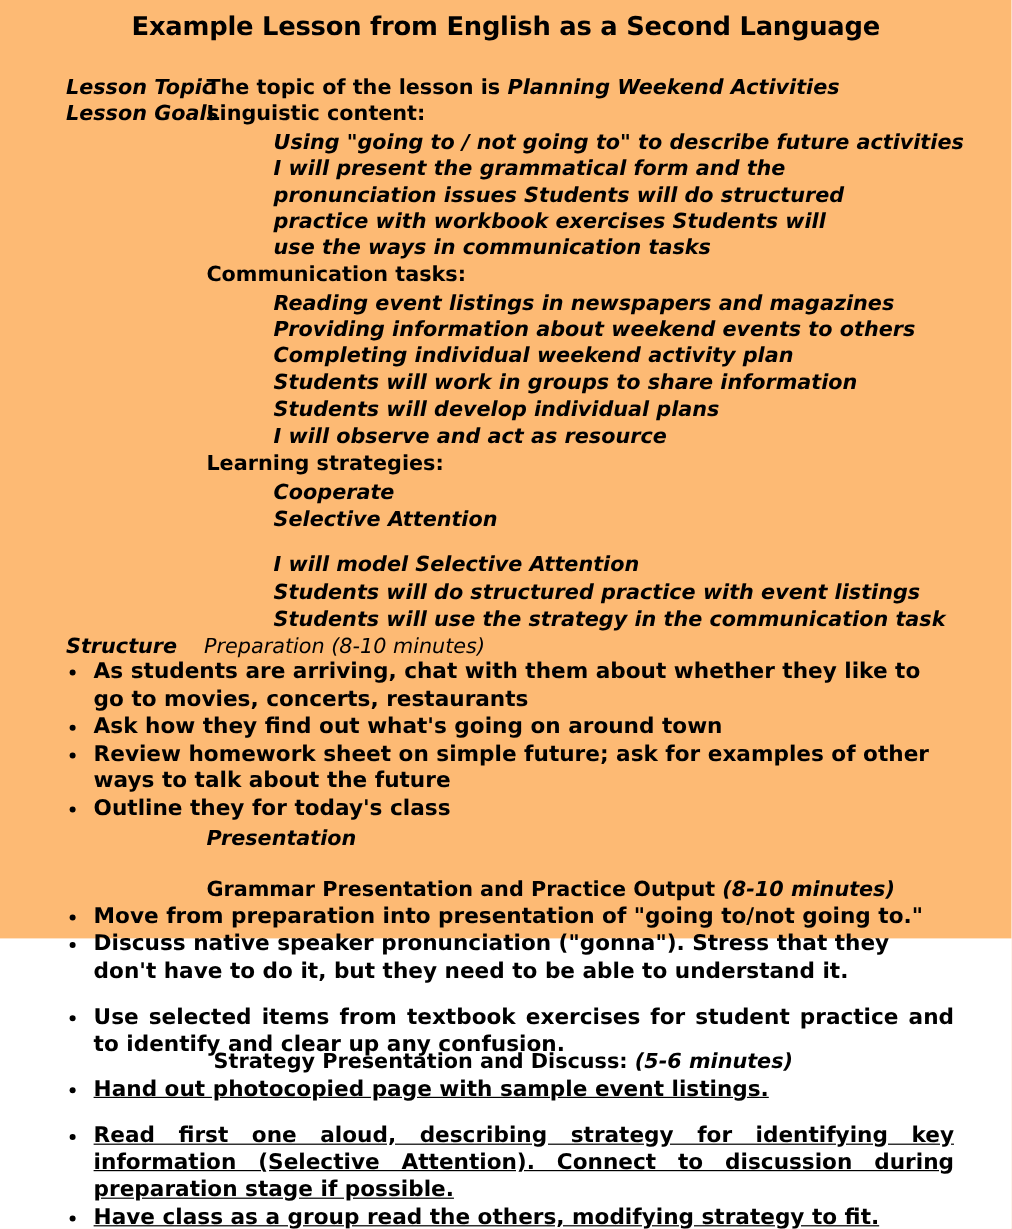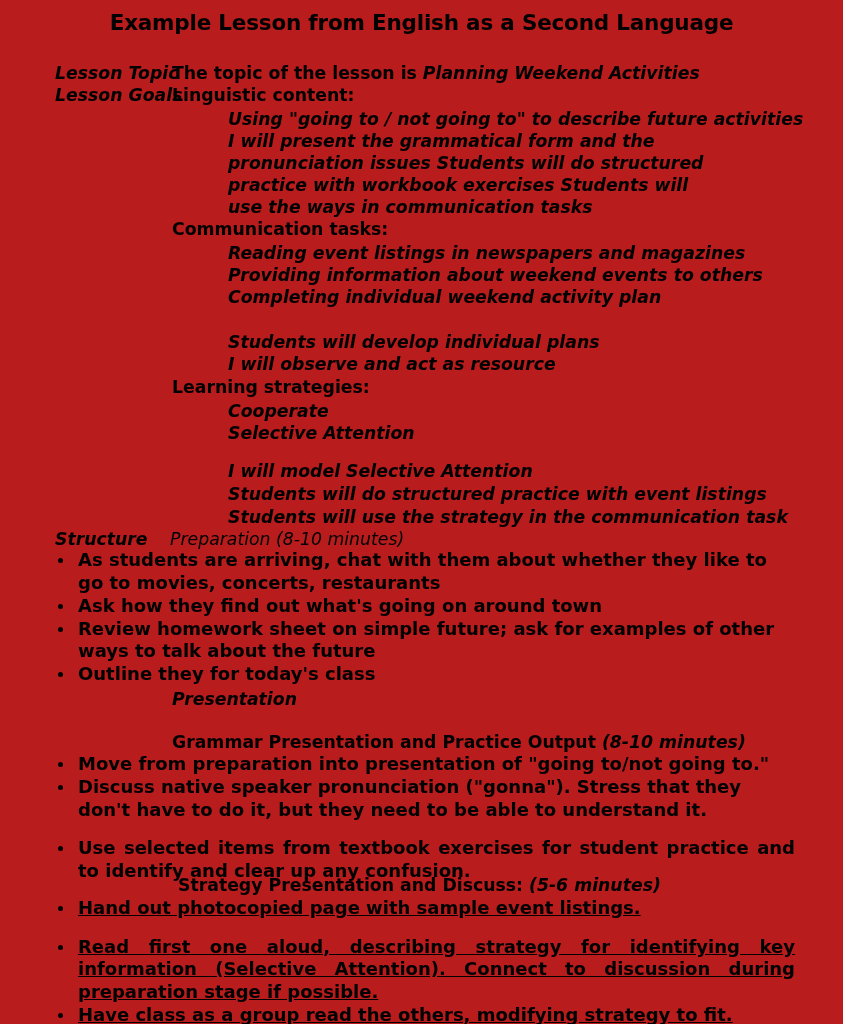--- a/index.html
+++ b/index.html
@@ -12,22 +12,22 @@
     height: 1024px;
     overflow: hidden;
     font-family: "DejaVu Sans", sans-serif;
     color: #000000;
     -webkit-font-smoothing: none;
   }
 
   .page {
     position: relative;
     width: 843px;
-    height: 1024px;
-    background: #b91c1c;
+    height: 782px;
+    background: #fdba74;
   }
 
   
   .doc-title {
     position: absolute;
     left: 0;
     top: 10px;
     width: 843px;
     text-align: center;
     font-size: 21.5px;
@@ -119,20 +119,21 @@
   <div class="ln bi lvl-2" style="top:108px;">Using "going to / not going to" to describe future activities</div>
   <div class="ln bi lvl-2" style="top:152px;">pronunciation issues Students will do structured</div>
   <div class="ln bi lvl-2" style="top:130px;">I will present the grammatical form and the</div>
   <div class="ln bi lvl-2" style="top:174px;">practice with workbook exercises Students will</div>
   <div class="ln bi lvl-2" style="top:196px;">use the ways in communication tasks</div>
 
   <div class="ln b lvl-1" style="top:218px;">Communication tasks:</div>
   <div class="ln bi lvl-2" style="top:242px;">Reading event listings in newspapers and magazines</div>
   <div class="ln bi lvl-2" style="top:264px;">Providing information about weekend events to others</div>
   <div class="ln bi lvl-2" style="top:286px;">Completing individual weekend activity plan</div>
+  <div class="ln bi lvl-2" style="top:308px;">Students will work in groups to share information</div>
   <div class="ln bi lvl-2" style="top:331px;">Students will develop individual plans</div>
   <div class="ln bi lvl-2" style="top:353px;">I will observe and act as resource</div>
 
   <div class="ln b lvl-1" style="top:376px;">Learning strategies:</div>
   <div class="ln bi lvl-2" style="top:400px;">Cooperate</div>
   <div class="ln bi lvl-2" style="top:422px;">Selective Attention</div>
 
   <div class="ln bi lvl-2" style="top:460px;">I will model Selective Attention</div>
   <div class="ln bi lvl-2" style="top:483px;">Students will do structured practice with event listings</div>
   <div class="ln bi lvl-2" style="top:506px;">Students will use the strategy in the communication task</div>

